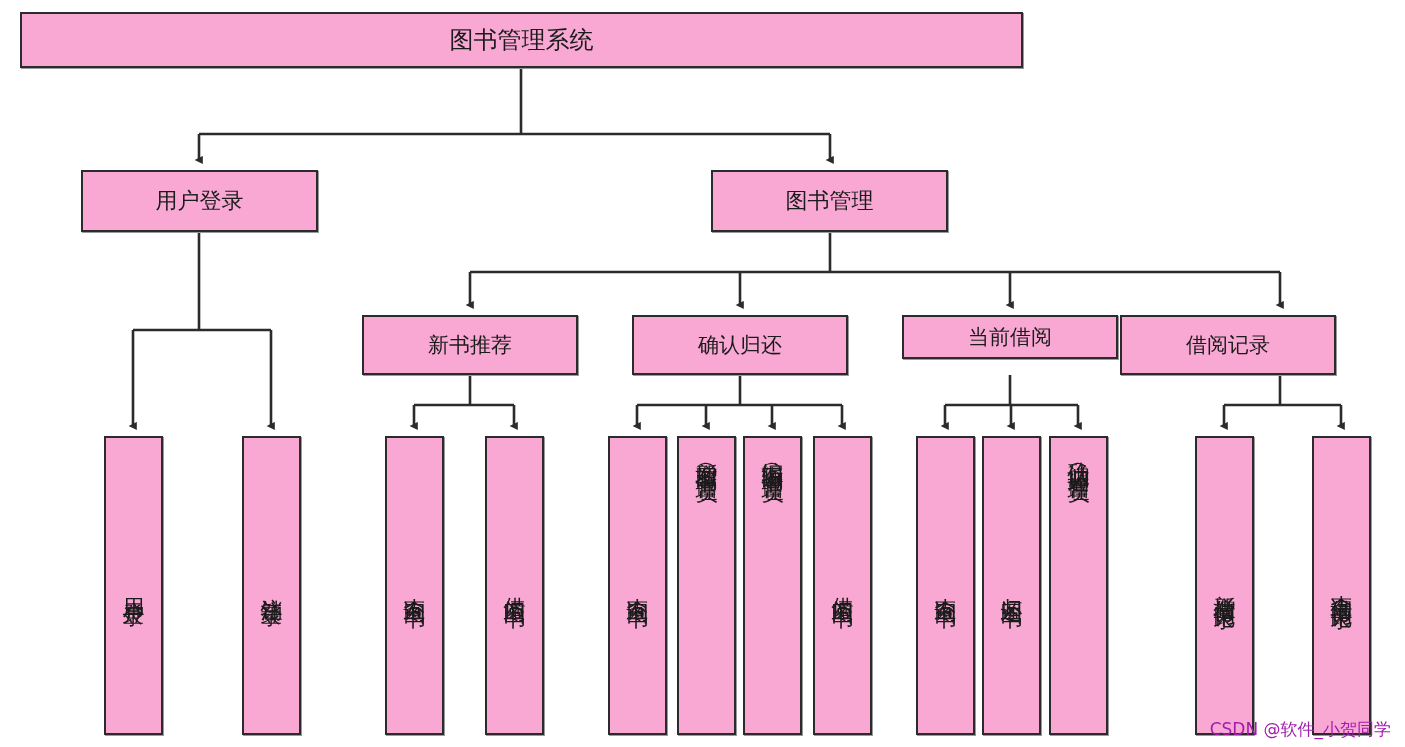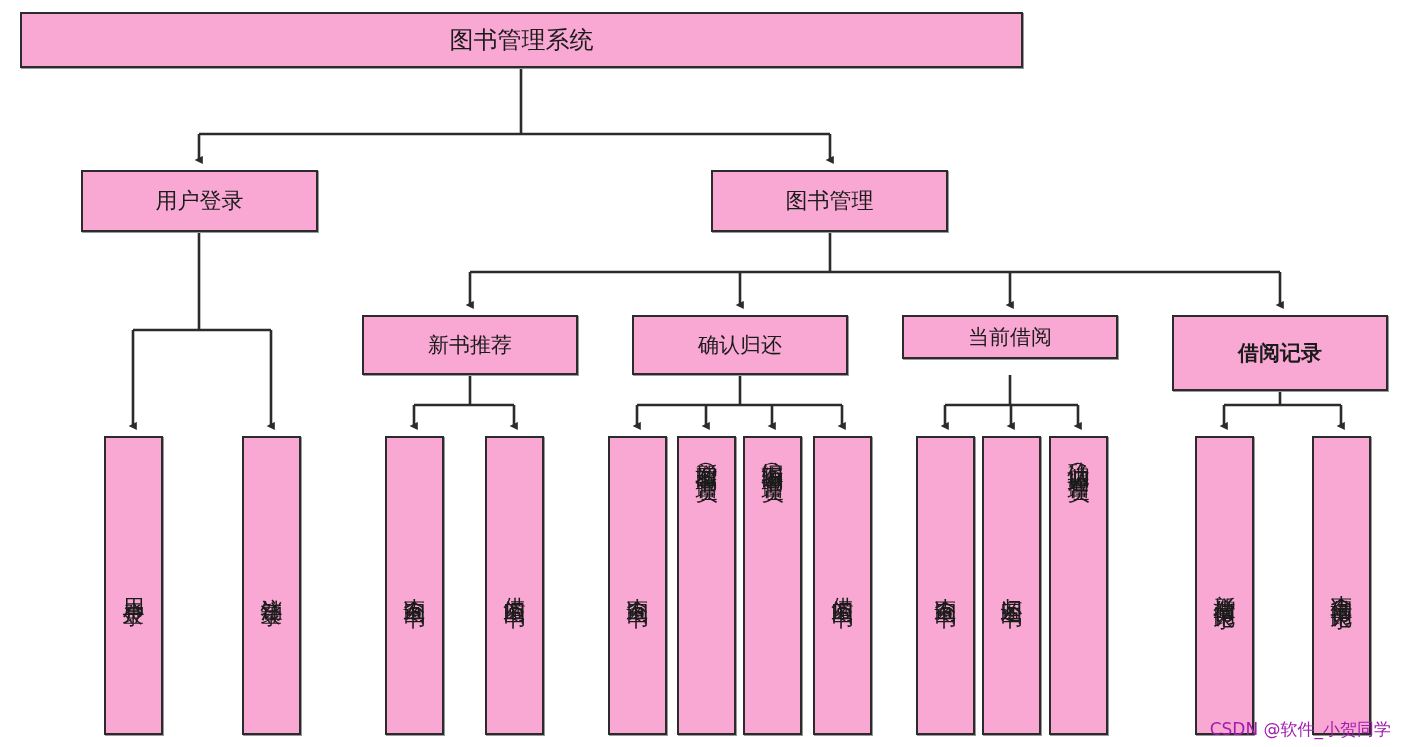--- a/index.html
+++ b/index.html
@@ -139,21 +139,21 @@
 
   <div class="node node-l3" style="left:362px; top:315px; width:216px; height:60px;">
     <span class="label">新书推荐</span>
   </div>
   <div class="node node-l3" style="left:632px; top:315px; width:216px; height:60px;">
     <span class="label">确认归还</span>
   </div>
   <div class="node node-l3" style="left:902px; top:315px; width:216px; height:44px;">
     <span class="label">当前借阅</span>
   </div>
-  <div class="node node-l3" style="left:1172px; top:315px; width:216px; height:76px;font-weight:bold;">
+  <div class="node node-l3" style="left:1120px; top:315px; width:216px; height:60px;">
     <span class="label">借阅记录</span>
   </div>
 
   <div class="node node-leaf" style="left:104px; top:436px; width:59px; height:299px;">
     <span class="label">用户登录</span>
   </div>
   <div class="node node-leaf" style="left:242px; top:436px; width:59px; height:299px;">
     <span class="label">注销登录</span>
   </div>
 

